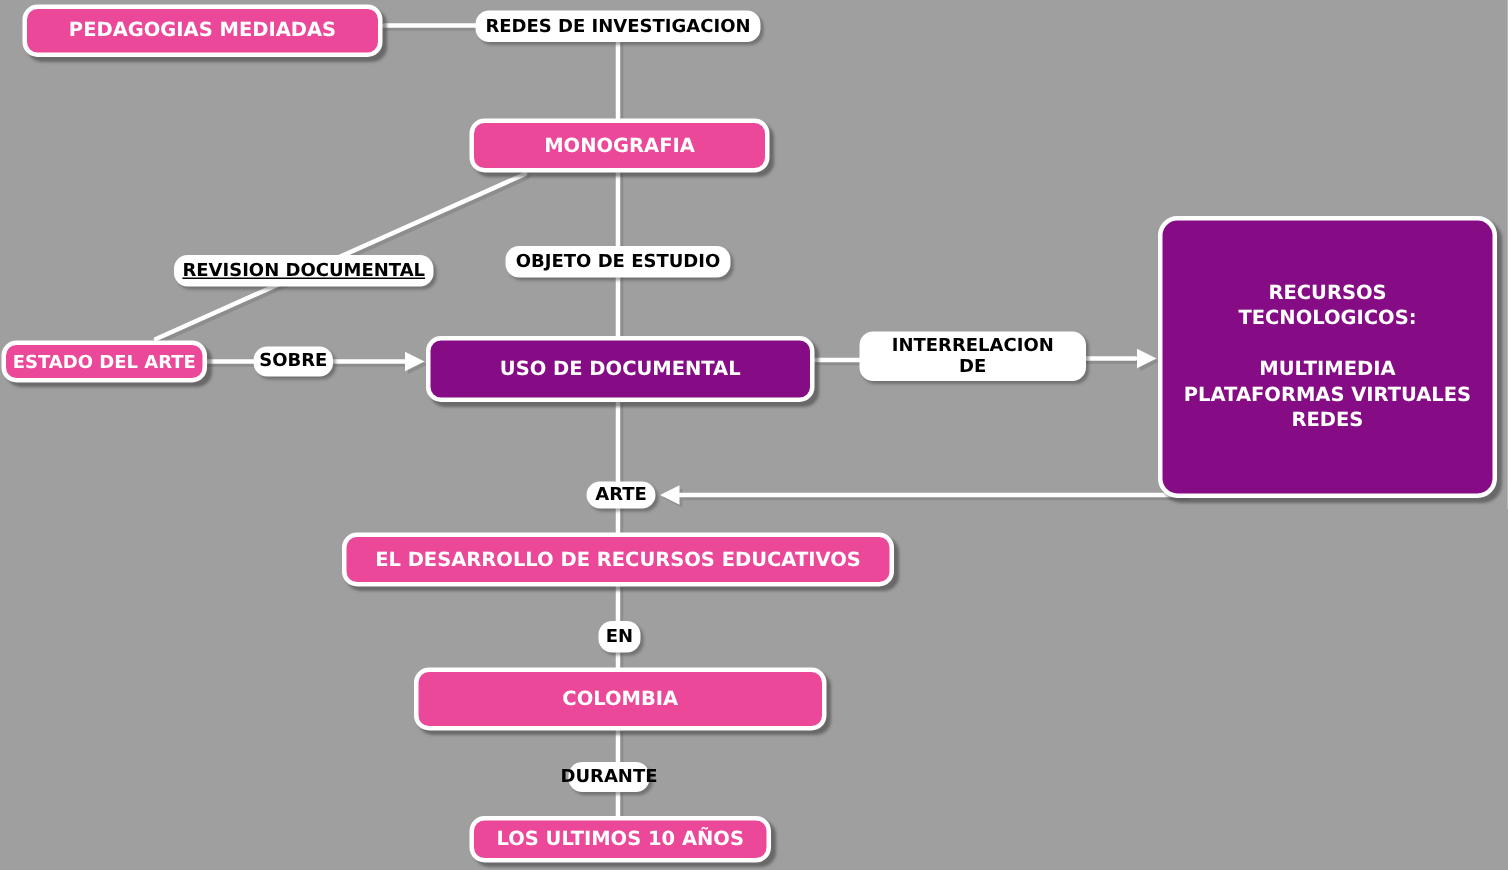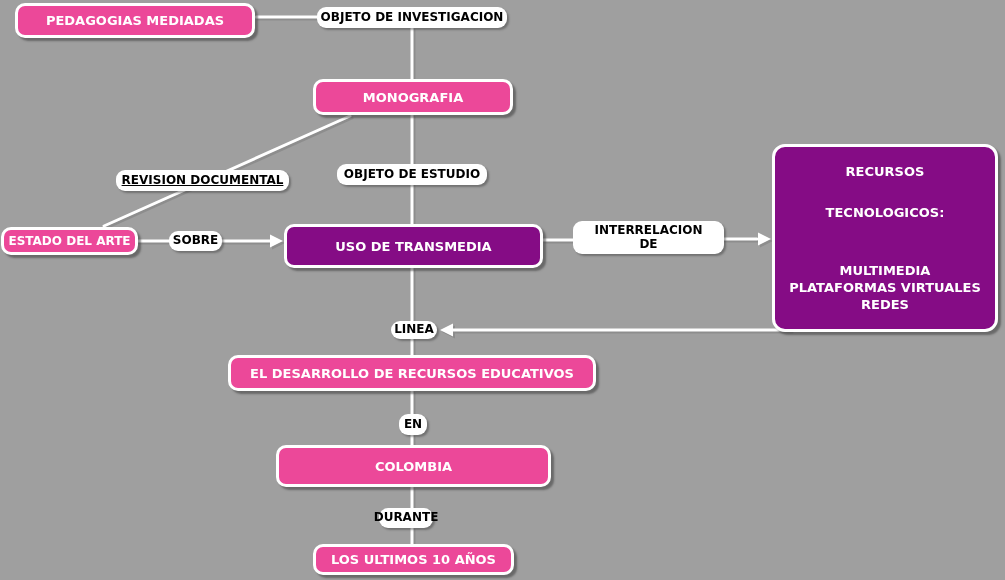--- a/index.html
+++ b/index.html
@@ -26,21 +26,21 @@
   .purple { background: #850c85; }
   .pill {
     background: #ffffff;
     color: #000000;
     border-radius: 9px;
     font-size: 12px;
     line-height: 1.1;
     box-shadow: 2px 2px 2px rgba(60,60,60,0.45);
   }
   .col { flex-direction: column; }
-  .recursos { font-size: 13px; line-height: 17px; border-radius: 13px; gap: 24px; }
+  .recursos { font-size: 13px; line-height: 17px; border-radius: 13px; }
   .recursos .items { margin-top: 17px; }
   .small-font { font-size: 12px; }
 </style>
 </head>
 <body>
 
 <div class="canvas">
 
   <svg class="wires" width="1005" height="580" viewBox="0 0 1005 580">
 
@@ -65,21 +65,21 @@
 
   <div class="node concept blue" style="left:313px; top:79px; width:200px; height:36px;">
     <span>MONOGRAFIA</span>
   </div>
 
   <div class="node concept blue small-font" style="left:1px; top:227px; width:137px; height:28px;">
     <span>ESTADO DEL ARTE</span>
   </div>
 
   <div class="node concept purple" style="left:284px; top:224px; width:259px; height:44px;">
-    <span>USO DE TRANSMEDIA</span>
+    <span>USO DE DOCUMENTAL</span>
   </div>
 
   <div class="node concept purple recursos col" style="left:772px; top:144px; width:226px; height:188px;">
     <div>RECURSOS</div>
     <div>TECNOLOGICOS:</div>
     <div class="items">
       <div>MULTIMEDIA</div>
       <div>PLATAFORMAS VIRTUALES</div>
       <div>REDES</div>
     </div>
@@ -91,42 +91,42 @@
 
   <div class="node concept blue" style="left:276px; top:445px; width:275px; height:42px;">
     <span>COLOMBIA</span>
   </div>
 
   <div class="node concept blue" style="left:313px; top:544px; width:201px; height:31px;">
     <span>LOS ULTIMOS 10 AÑOS</span>
   </div>
 
   <div class="node pill" style="left:317px; top:7px; width:190px; height:21px;">
-    <span>OBJETO DE INVESTIGACION</span>
+    <span>REDES DE INVESTIGACION</span>
   </div>
 
   <div class="node pill" style="left:116px; top:170px; width:173px; height:21px;text-decoration:underline;">
     <span>REVISION DOCUMENTAL</span>
   </div>
 
   <div class="node pill" style="left:337px; top:164px; width:150px; height:21px;">
     <span>OBJETO DE ESTUDIO</span>
   </div>
 
   <div class="node pill" style="left:169px; top:231px; width:53px; height:20px;">
     <span>SOBRE</span>
   </div>
 
   <div class="node pill col" style="left:573px; top:221px; width:151px; height:33px;justify-content:center;">
     <div>INTERRELACION</div>
     <div>DE</div>
   </div>
 
   <div class="node pill" style="left:391px; top:321px; width:46px; height:18px;">
-    <span>LINEA</span>
+    <span>ARTE</span>
   </div>
 
   <div class="node pill" style="left:399px; top:414px; width:28px; height:21px;text-align:right;">
     <span>EN</span>
   </div>
 
   <div class="node pill" style="left:379px; top:508px; width:54px; height:20px;">
     <span>DURANTE</span>
   </div>
 

